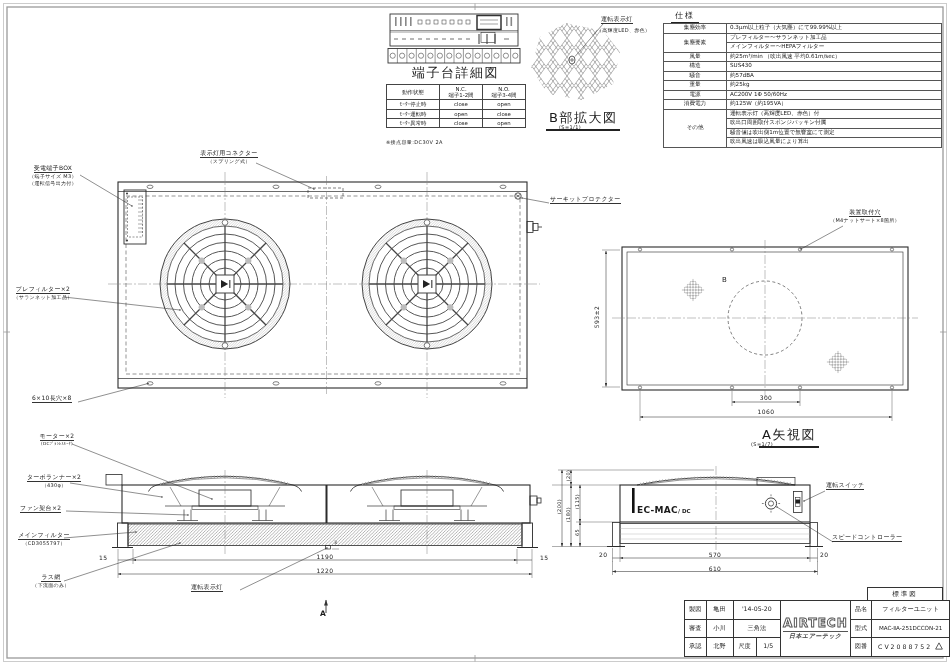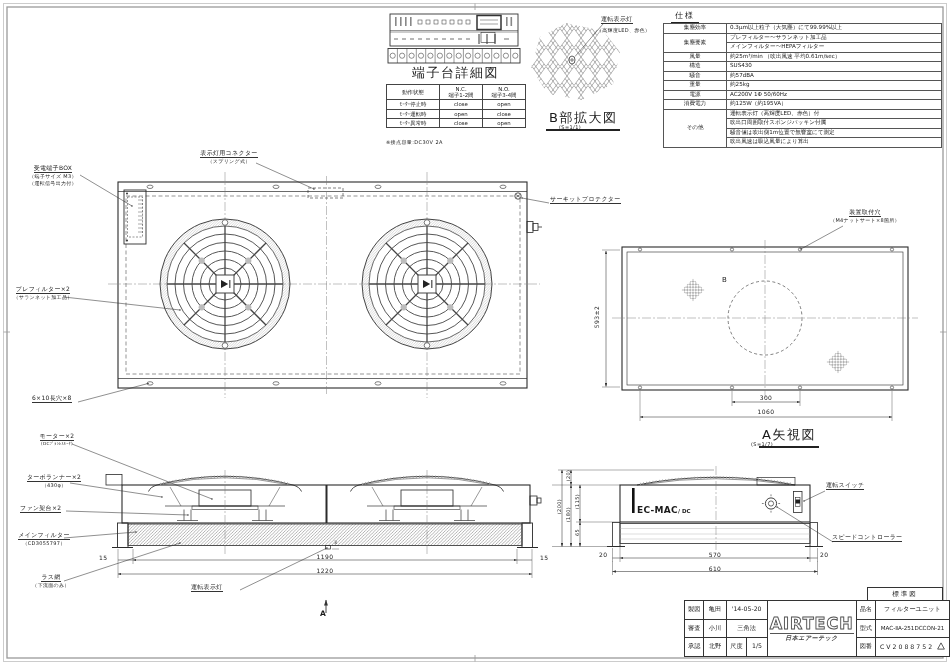--- a/index.html
+++ b/index.html
@@ -26,21 +26,21 @@
   table.optbl{position:absolute;left:386px;top:84px;border:1.2px solid #444;background:#fff}
   table.optbl td{border:1px solid #444;font-size:5.4px;text-align:center;line-height:1.15;
       padding:1px 2px;white-space:nowrap}
   table.optbl td.c1{width:48px}
   table.optbl td.c2,table.optbl td.c3{width:38px}
   table.tb{position:absolute;left:684px;top:600px;border:1.6px solid #333;background:#fff}
   table.tb td{border:1px solid #333;font-size:6.2px;text-align:center;height:17.5px;
       padding:0 2px;white-space:nowrap;line-height:1.1}
   .std-box{position:absolute;left:867px;top:587px;width:74px;height:12px;border:1px solid #333;
       font-size:6.5px;letter-spacing:2px;text-align:center;line-height:12px;background:#fff}
-  .logo-main{font-size:16px;font-weight:bold;letter-spacing:1px;color:#fff;
+  .logo-main{font-size:12px;font-weight:bold;letter-spacing:1px;color:#fff;
       -webkit-text-stroke:.9px #555;text-shadow:0 0 1px #777}
   .logo-sub{font-size:6px;font-weight:bold;font-style:italic;color:#444;border-top:1px solid #555;
       margin-top:1px;padding-top:1px;letter-spacing:.5px}
   .brand{position:absolute;left:637px;top:498px;white-space:nowrap}
   .brand .b1{font-size:9px;font-weight:bold;letter-spacing:.3px}
   .brand .b2{font-size:5.5px;font-weight:bold}
   .amark{position:absolute;left:320px;top:609px;font-size:7.5px;font-weight:bold}
   .bmark{position:absolute;left:722px;top:276px;font-size:7px;letter-spacing:1px}
   .tri{display:inline-block;vertical-align:middle;margin-left:3px}
 </style>

